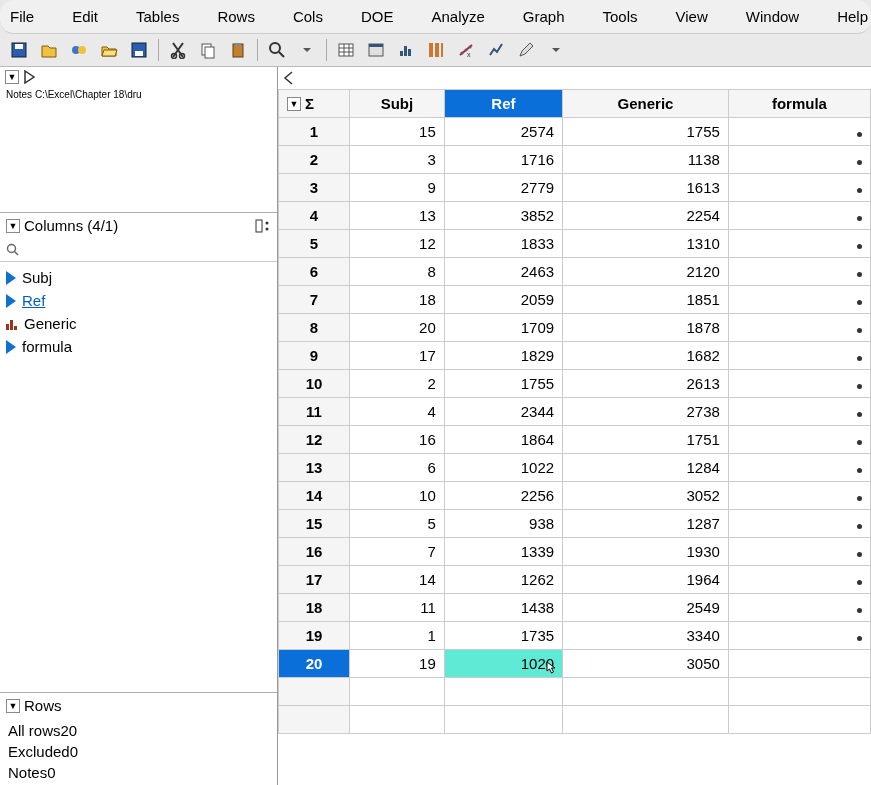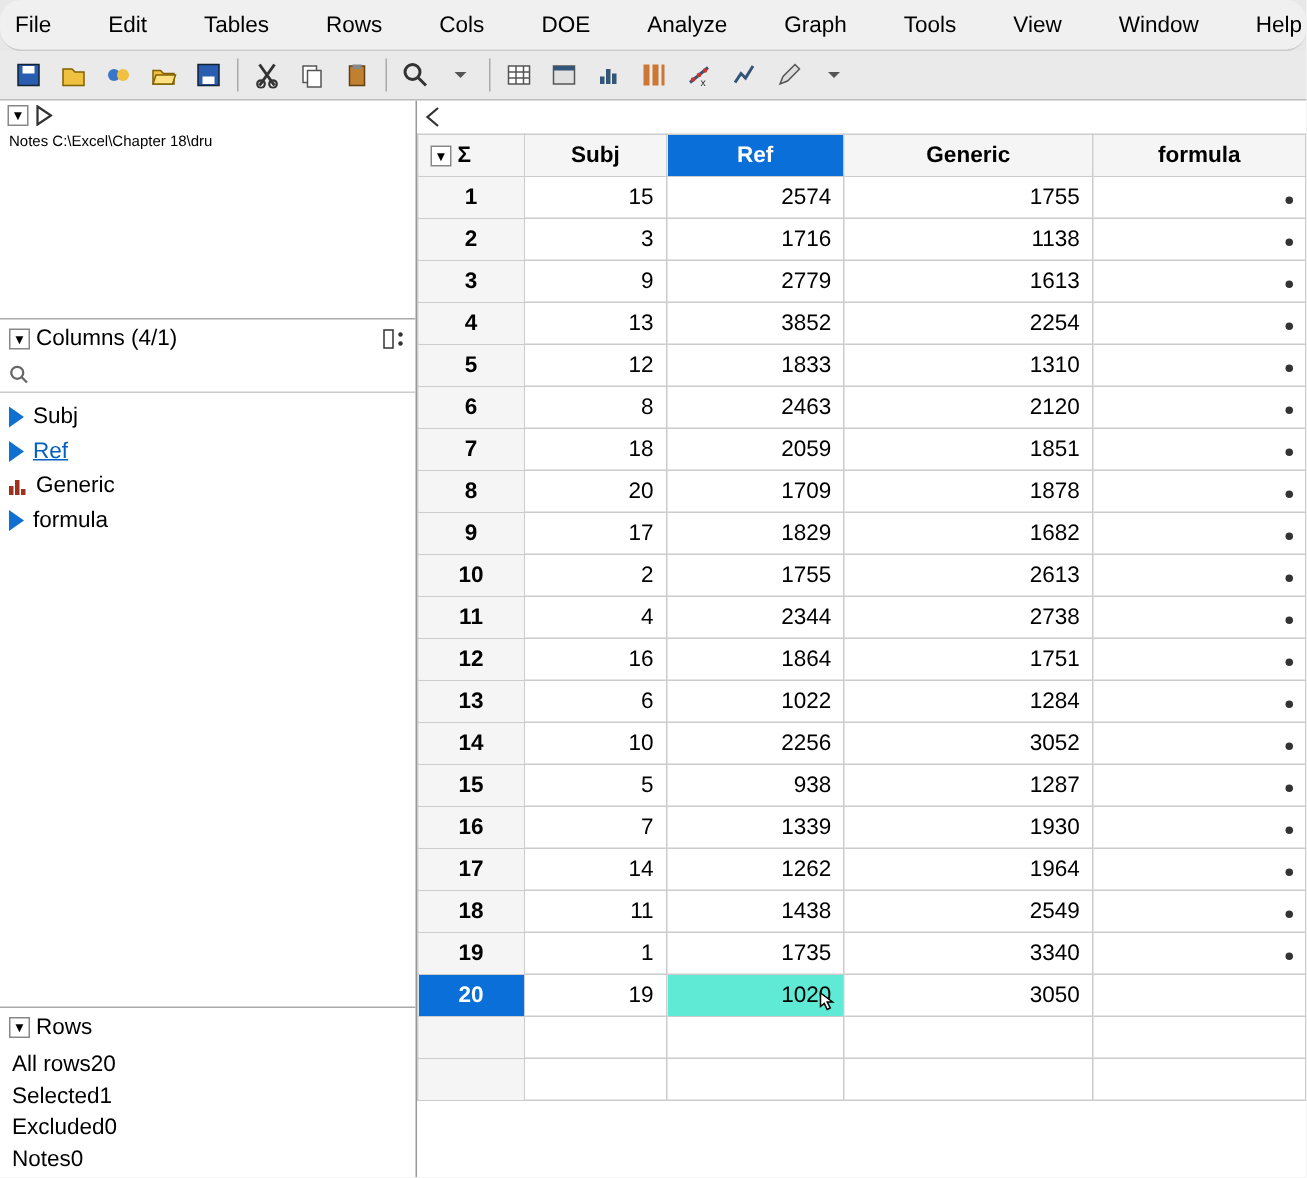--- a/index.html
+++ b/index.html
@@ -260,24 +260,20 @@
       <div class="panel-header">
         <span class="disclosure">▼</span>
         <span class="title">Rows</span>
       </div>
       <div class="rows-list" id="rows-list">
           <div class="rows-item">
             <span>All rows</span>
             <span>20</span>
           </div>
           <div class="rows-item">
-            <span>Selected</span>
-            <span>1</span>
-          </div>
-          <div class="rows-item">
             <span>Excluded</span>
             <span>0</span>
           </div>
           <div class="rows-item">
             <span>Notes</span>
             <span>0</span>
           </div>
         </div>
     </div>
 

